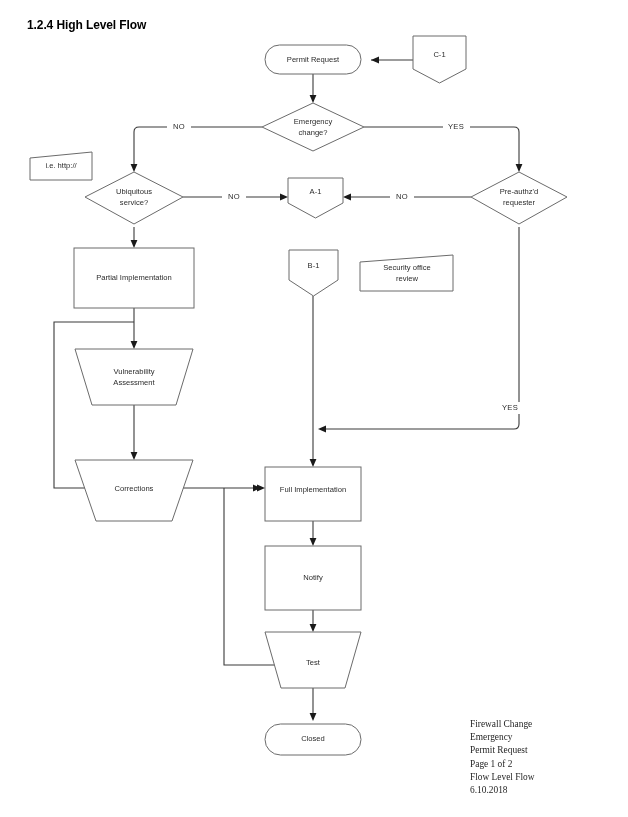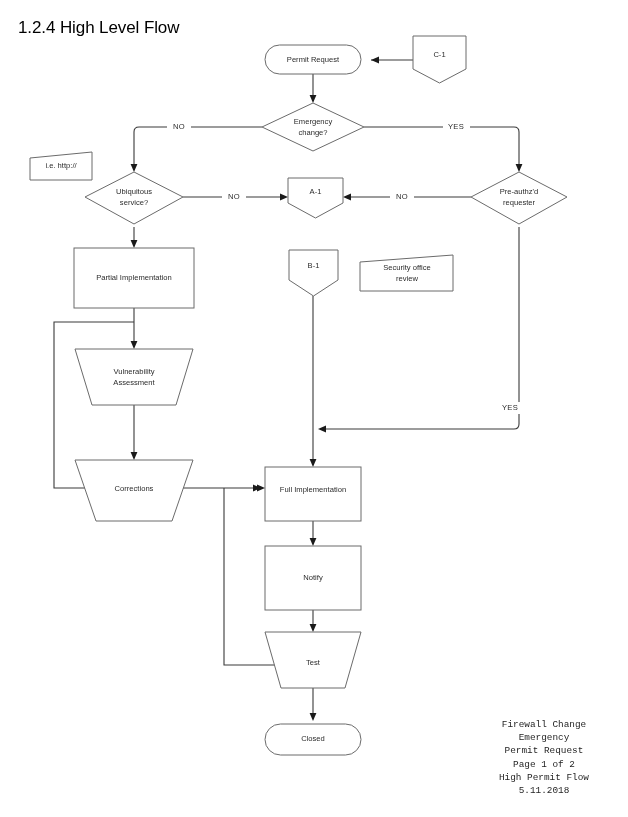--- a/index.html
+++ b/index.html
@@ -13,24 +13,24 @@
   }
   #page {
     position: relative;
     width: 628px;
     height: 817px;
     background: #ffffff;
     overflow: hidden;
   }
   #page-title {
     position: absolute;
-    left: 18px;
+    left: 27px;
     top: 18px;
-    font-size: 17px;
-    font-weight: normal;
+    font-size: 12px;
+    font-weight: bold;
     letter-spacing: -0.1px;
     color: #000000;
     white-space: nowrap;
   }
   #flow-svg {
     position: absolute;
     left: 0;
     top: 0;
     width: 628px;
     height: 817px;
@@ -64,25 +64,25 @@
     fill: #2b2b2b;
     text-anchor: middle;
     dominant-baseline: middle;
     letter-spacing: 0.3px;
   }
   #footer-block {
     position: absolute;
     left: 470px;
     top: 718px;
     width: 148px;
-    text-align: center;
+    text-align: left;
     font-size: 9.4px;
     line-height: 13.2px;
     color: #1f1f1f;
-    font-family: Liberation Mono, monospace;
+    font-family: Liberation Serif, serif;
   }
   #footer-block div { white-space: nowrap; }
 </style>
 </head>
 <body>
 
 <div id="page">
 
   <div id="page-title">1.2.4 High Level Flow</div>
 
@@ -285,17 +285,17 @@
       <text class="edge-label" x="510" y="408">YES</text>
     </g>
 
   </svg>
 
   <div id="footer-block">
     <div>Firewall Change</div>
     <div>Emergency</div>
     <div>Permit Request</div>
     <div>Page 1 of 2</div>
-    <div>High Permit Flow</div>
-    <div>5.11.2018</div>
+    <div>Flow Level Flow</div>
+    <div>6.10.2018</div>
   </div>
 
 </div>
 
 </body></html>

